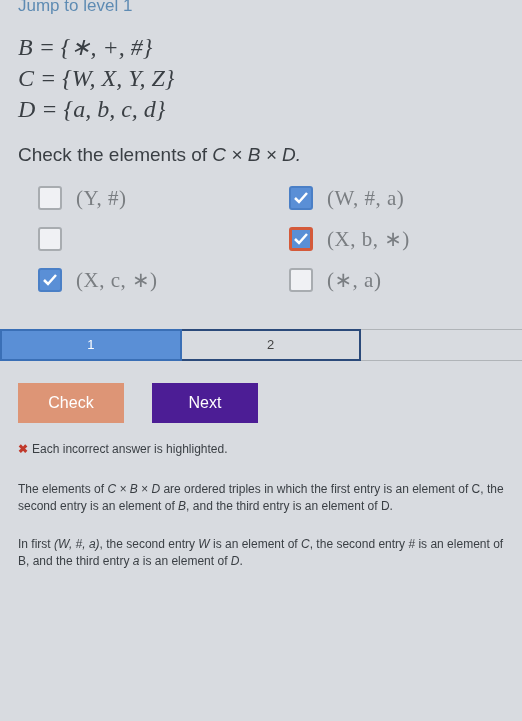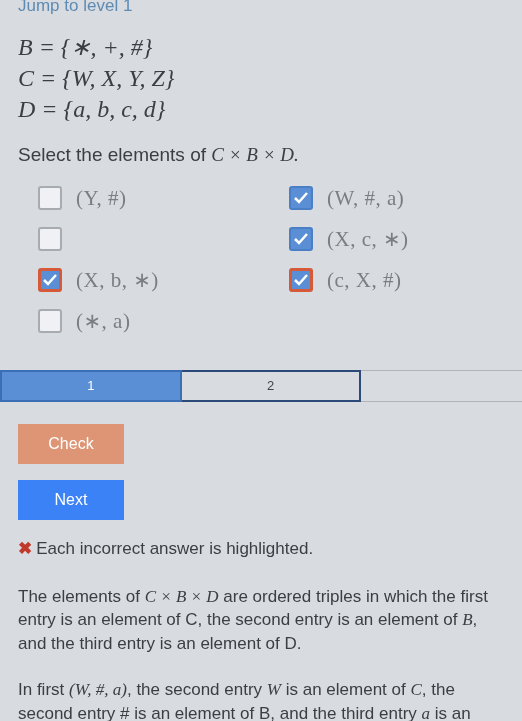--- a/index.html
+++ b/index.html
@@ -24,21 +24,21 @@
     font-family: Georgia, 'Times New Roman', serif;
     font-size: 24px;
     font-style: italic;
     line-height: 1.3;
   }
   .sets .row { white-space: nowrap; }
   .prompt {
     margin-top: 18px;
     font-size: 19px;
   }
-  .math { font-family: Liberation Serif, serif; font-style: italic; margin-top: 36px; }
+  .math { font-family: Liberation Sans, sans-serif; font-style: italic; margin-top: 36px; }
   .options {
     margin-top: 20px;
     display: grid;
     grid-template-columns: 1fr 1fr;
     column-gap: 30px;
     row-gap: 16px;
     padding-left: 20px;
     font-family: Georgia, 'Times New Roman', serif;
     font-size: 21px;
     color: #7a7e82;
@@ -86,103 +86,94 @@
     justify-content: center;
     font-size: 13px;
   }
   .pg1 { background: #5a8fd6; color: #fff; border: 2px solid #3a6fb6; }
   .pg2 { background: #d8dbe0; color: #444; border: 2px solid #2b4a7a; border-left: none; }
   .pg3 { border: 1px solid #b0b4b8; border-left: none; }
 
   .buttons {
     margin-top: 22px;
     display: flex;
-    gap: 16px;
-    flex-direction: column;
+    gap: 28px;
   }
   .btn {
     height: 40px;
     width: 106px;
     display: flex;
     align-items: center;
     justify-content: center;
     color: #fff;
     font-size: 16px;
   }
   .btn-check { background: #dd9576; }
-  .btn-next  { background: #3b82f6; }
+  .btn-next  { background: #4c1d95; }
 
   .feedback {
     margin-top: 18px;
-    font-size: 17px;
+    font-size: 12px;
     line-height: 1.35;
   }
   .x-icon { color: #c0392b; font-weight: bold; margin-right: 4px; }
   .expected { margin-top: 2px; }
   .expl {
     margin-top: 24px;
-    font-size: 17px;
+    font-size: 12px;
     line-height: 1.4;
   }
   .expl p { margin: 0 0 22px 0; }
 </style>
 </head>
 <body>
 
 <div class="jump">Jump to level 1</div>
 
 <div class="sets">
   <div class="row">B = {∗, +, #}</div>
   <div class="row">C = {W, X, Y, Z}</div>
   <div class="row">D = {a, b, c, d}</div>
 </div>
 
 <div class="prompt">
-  <span>Select the elements of </span><span class="math">C × B × D.</span>
+  <span>Check the elements of </span><span class="math">C × B × D.</span>
 </div>
 
 <div class="options">
   <div class="opt">
     <div class="cb cb-empty"></div>
     <span class="opt-label">(Y, #)</span>
   </div>
   <div class="opt">
     <div class="cb cb-checked">
       <svg viewBox="0 0 16 16">
           <path d="M2 8 L6 12 L14 3" stroke="#fff" stroke-width="2.5" fill="none"></path>
         </svg>
     </div>
     <span class="opt-label">(W, #, a)</span>
   </div>
   <div class="opt">
     <div class="cb cb-empty"></div>
   </div>
   <div class="opt">
+    <div class="cb cb-checked-wrong">
+      <svg viewBox="0 0 16 16">
+          <path d="M2 8 L6 12 L14 3" stroke="#fff" stroke-width="2.5" fill="none"></path>
+        </svg>
+    </div>
+    <span class="opt-label">(X, b, ∗)</span>
+  </div>
+  <div class="opt">
     <div class="cb cb-checked">
       <svg viewBox="0 0 16 16">
           <path d="M2 8 L6 12 L14 3" stroke="#fff" stroke-width="2.5" fill="none"></path>
         </svg>
     </div>
     <span class="opt-label">(X, c, ∗)</span>
-  </div>
-  <div class="opt">
-    <div class="cb cb-checked-wrong">
-      <svg viewBox="0 0 16 16">
-          <path d="M2 8 L6 12 L14 3" stroke="#fff" stroke-width="2.5" fill="none"></path>
-        </svg>
-    </div>
-    <span class="opt-label">(X, b, ∗)</span>
-  </div>
-  <div class="opt">
-    <div class="cb cb-checked-wrong">
-      <svg viewBox="0 0 16 16">
-          <path d="M2 8 L6 12 L14 3" stroke="#fff" stroke-width="2.5" fill="none"></path>
-        </svg>
-    </div>
-    <span class="opt-label">(c, X, #)</span>
   </div>
   <div class="opt">
     <div class="cb cb-empty"></div>
     <span class="opt-label">(∗, a)</span>
   </div>
 </div>
 
 <div class="pager">
   <div class="pg pg1">1</div>
   <div class="pg pg2">2</div>

